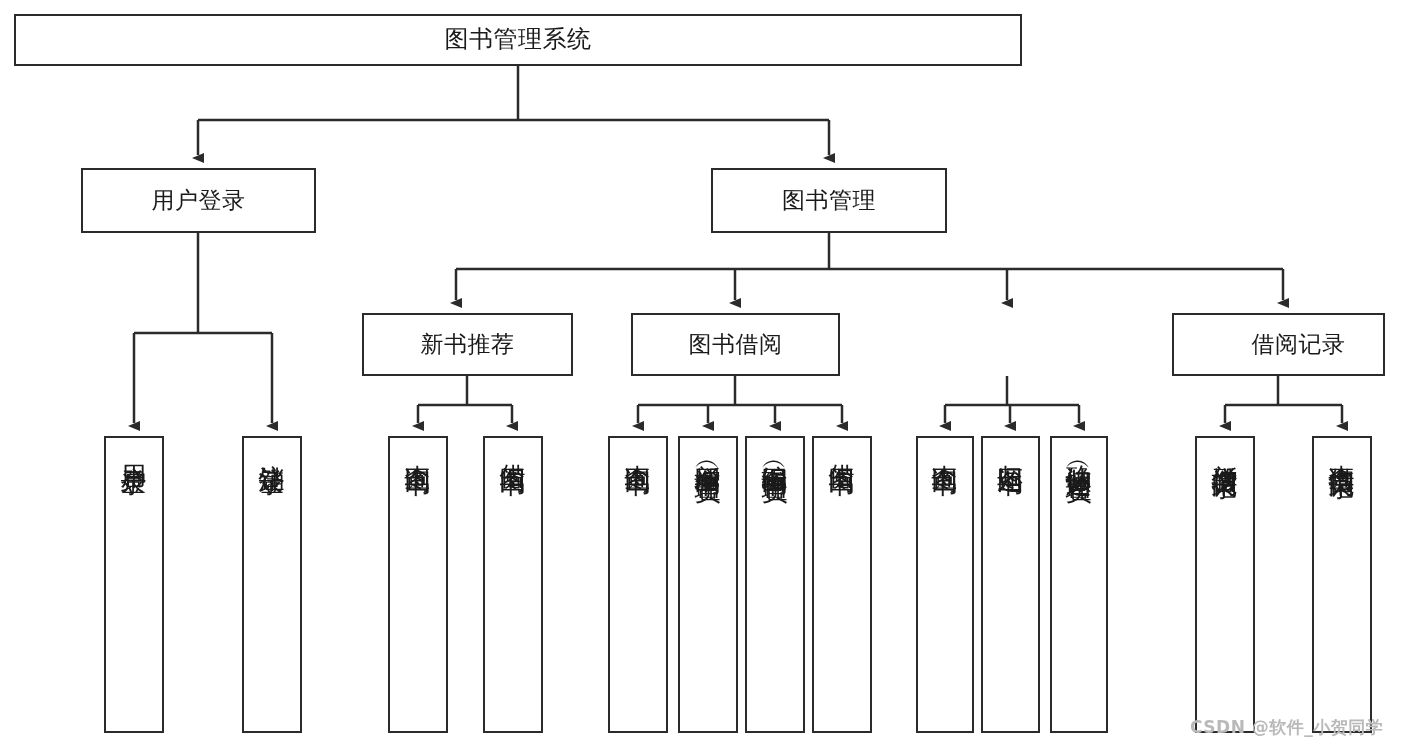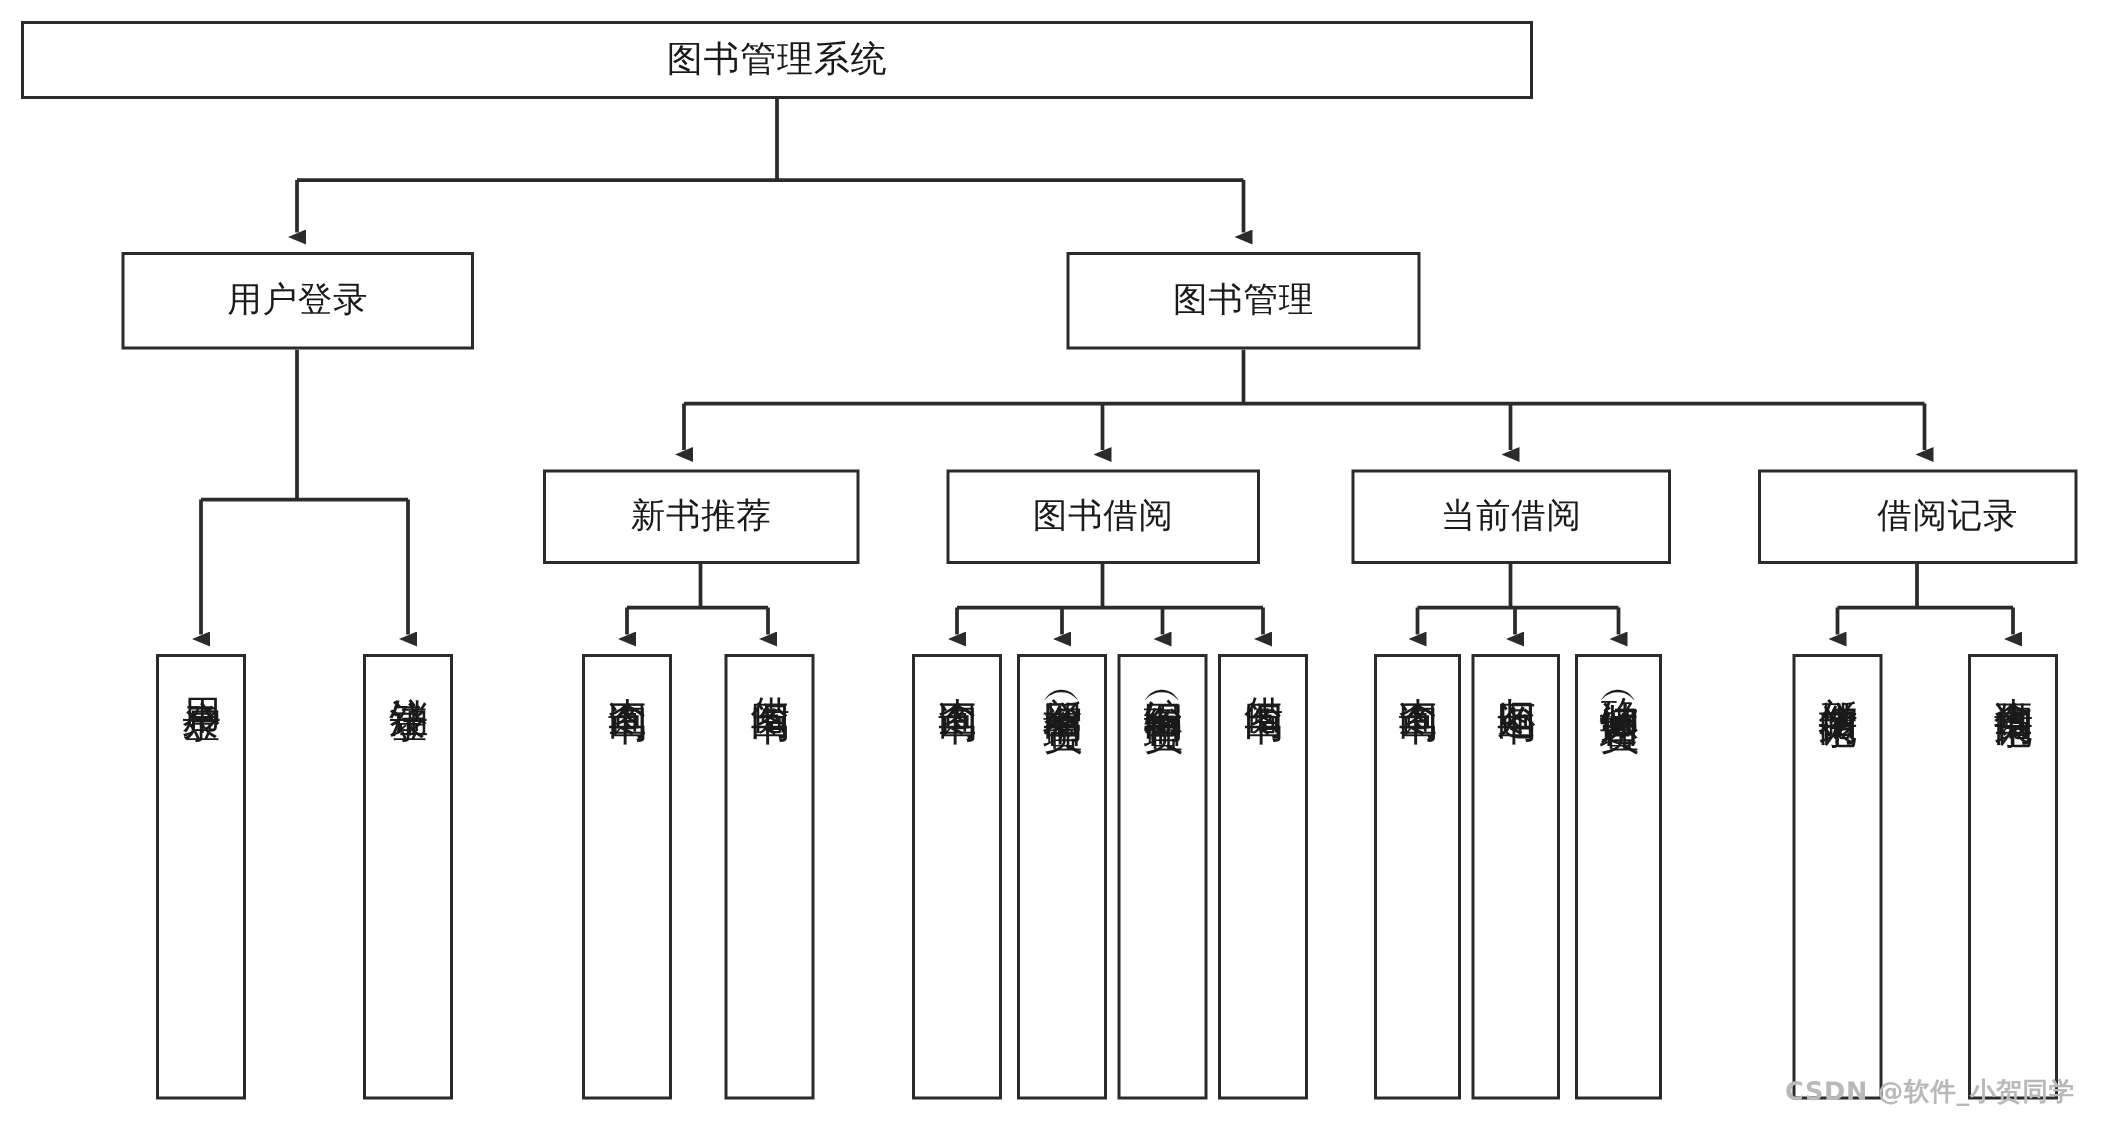--- a/index.html
+++ b/index.html
@@ -131,23 +131,20 @@
   <div class="node horiz" style="left:711px; top:168px; width:236px; height:65px;justify-content:center;">
     <span class="label">图书管理</span>
   </div>
 
   <div class="node horiz" style="left:631px; top:313px; width:209px; height:63px;">
     <span class="label">图书借阅</span>
   </div>
   <div class="node horiz" style="left:362px; top:313px; width:211px; height:63px;">
     <span class="label">新书推荐</span>
   </div>
-  <div class="node horiz" style="left:901px; top:313px; width:213px; height:63px;">
-    <span class="label">当前借阅</span>
-  </div>
   <div class="node horiz" style="left:1172px; top:313px; width:213px; height:63px;padding-left:40px;">
     <span class="label">借阅记录</span>
   </div>
 
   <div class="node vert" style="left:104px; top:436px; width:60px; height:297px;">
     <span class="label">用户登录</span>
   </div>
   <div class="node vert" style="left:242px; top:436px; width:60px; height:297px;">
     <span class="label">注销登录</span>
   </div>

